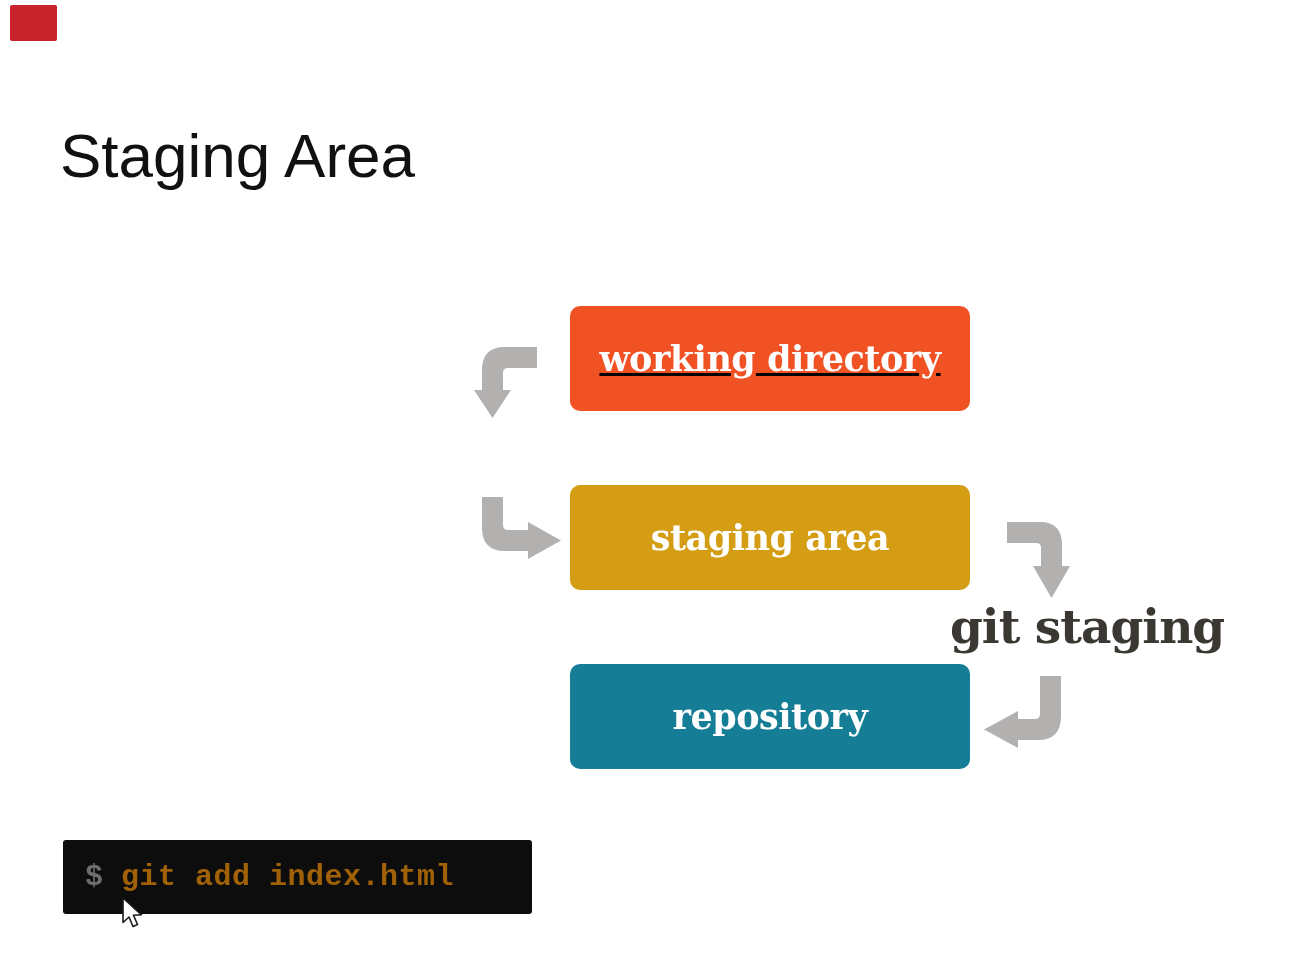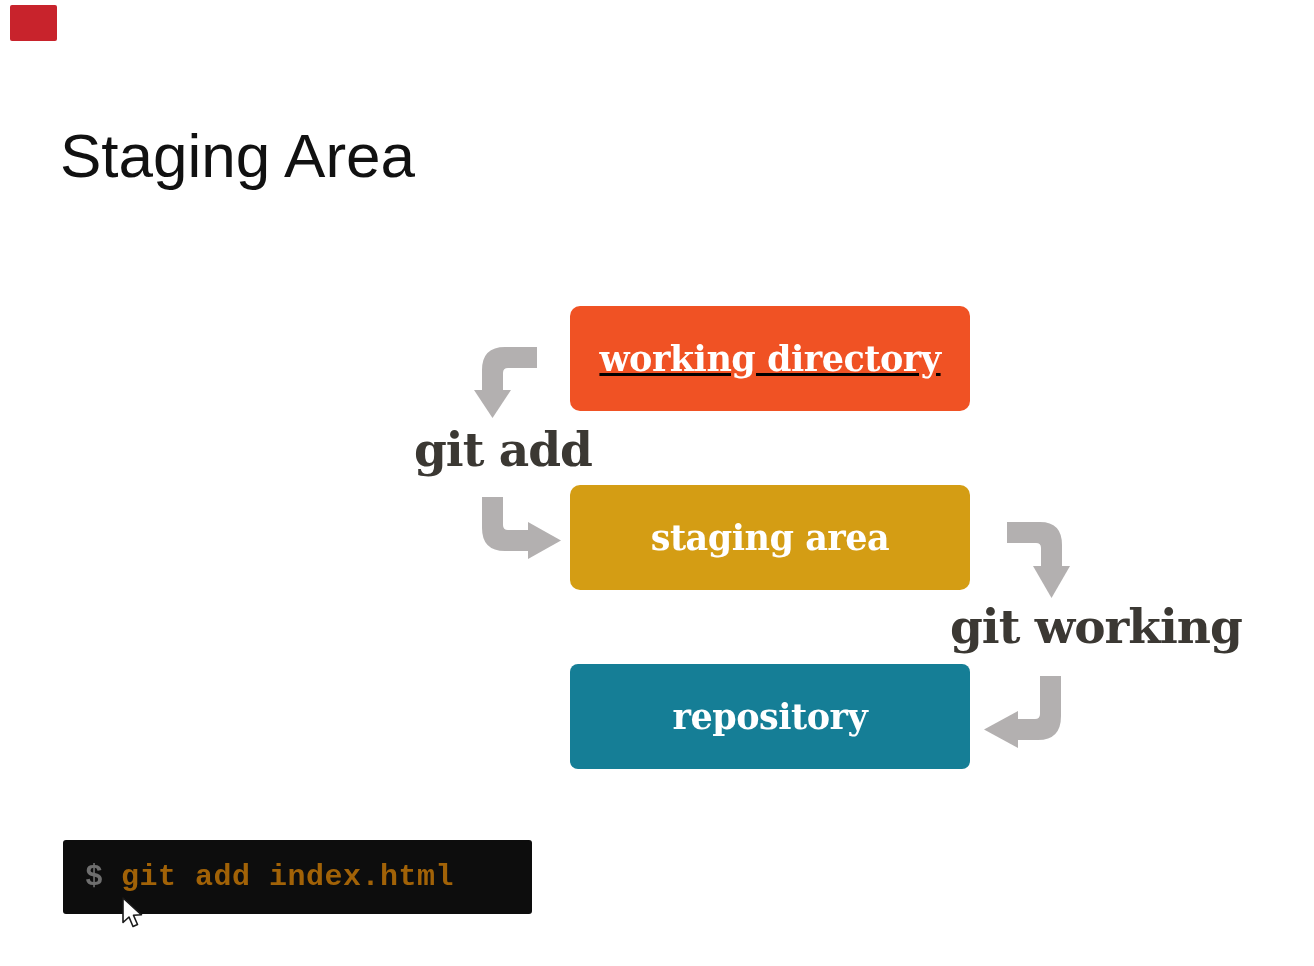--- a/index.html
+++ b/index.html
@@ -46,21 +46,21 @@
   }
   .node span {
     font-family: "DejaVu Serif", serif;
     font-weight: bold;
     font-size: 35px;
     color: #ffffff;
     letter-spacing: -0.5px;
   }
   .node-working { top: 306px; }
   .node-staging { top: 485px; }
-  .node-repository { top: 664px; border-radius: 8px; }
+  .node-repository { top: 664px; }
   .edge-label {
     position: absolute;
     font-family: "DejaVu Serif", serif;
     font-weight: bold;
     font-size: 47px;
     color: #3b3833;
     letter-spacing: -1px;
     line-height: 1;
   }
   .label-git-add { left: 414px; top: 426px; }
@@ -119,23 +119,22 @@
   </div>
 
   <div class="node node-staging" style="background-color: rgb(212, 157, 20);">
     <span>staging area</span>
   </div>
 
   <div class="node node-repository" style="background-color: rgb(21, 126, 150);">
     <span>repository</span>
   </div>
 
-  <div class="edge-label label-git-add">git add</div>
 
-  <div class="edge-label label-git-commit">git working</div>
+  <div class="edge-label label-git-commit">git staging</div>
 
   <svg class="arrows-svg" viewBox="0 0 1314 966">
 
     <g fill="#b3b0b0" stroke="none">
       <path d="M 537 347 L 505 347 Q 482 347 482 370 L 482 392 L 503 392 L 503 373 Q 503 368 508 368 L 537 368 Z"></path>
       <path d="M 474 390 L 511 390 L 492.5 418 Z"></path>
     </g>
 
     <g fill="#b3b0b0" stroke="none">
       <path d="M 482 497 L 503 497 L 503 525 Q 503 530 508 530 L 530 530 L 530 551 L 505 551 Q 482 551 482 528 Z"></path>

